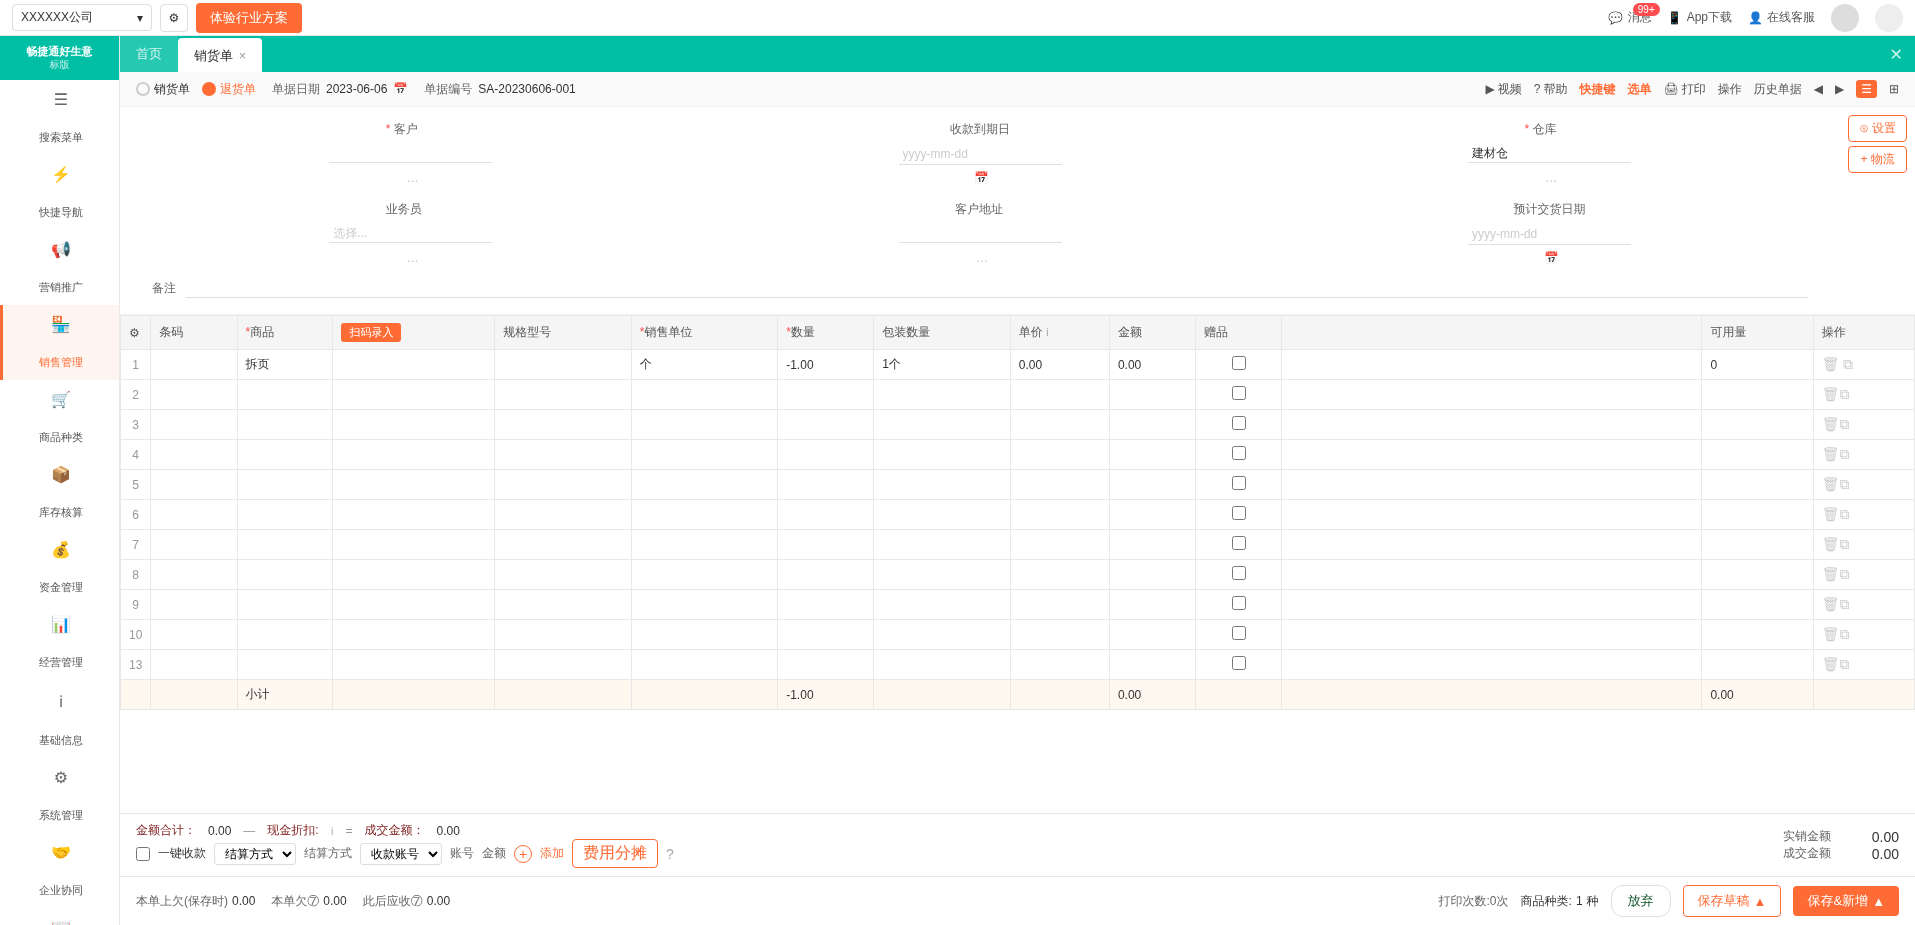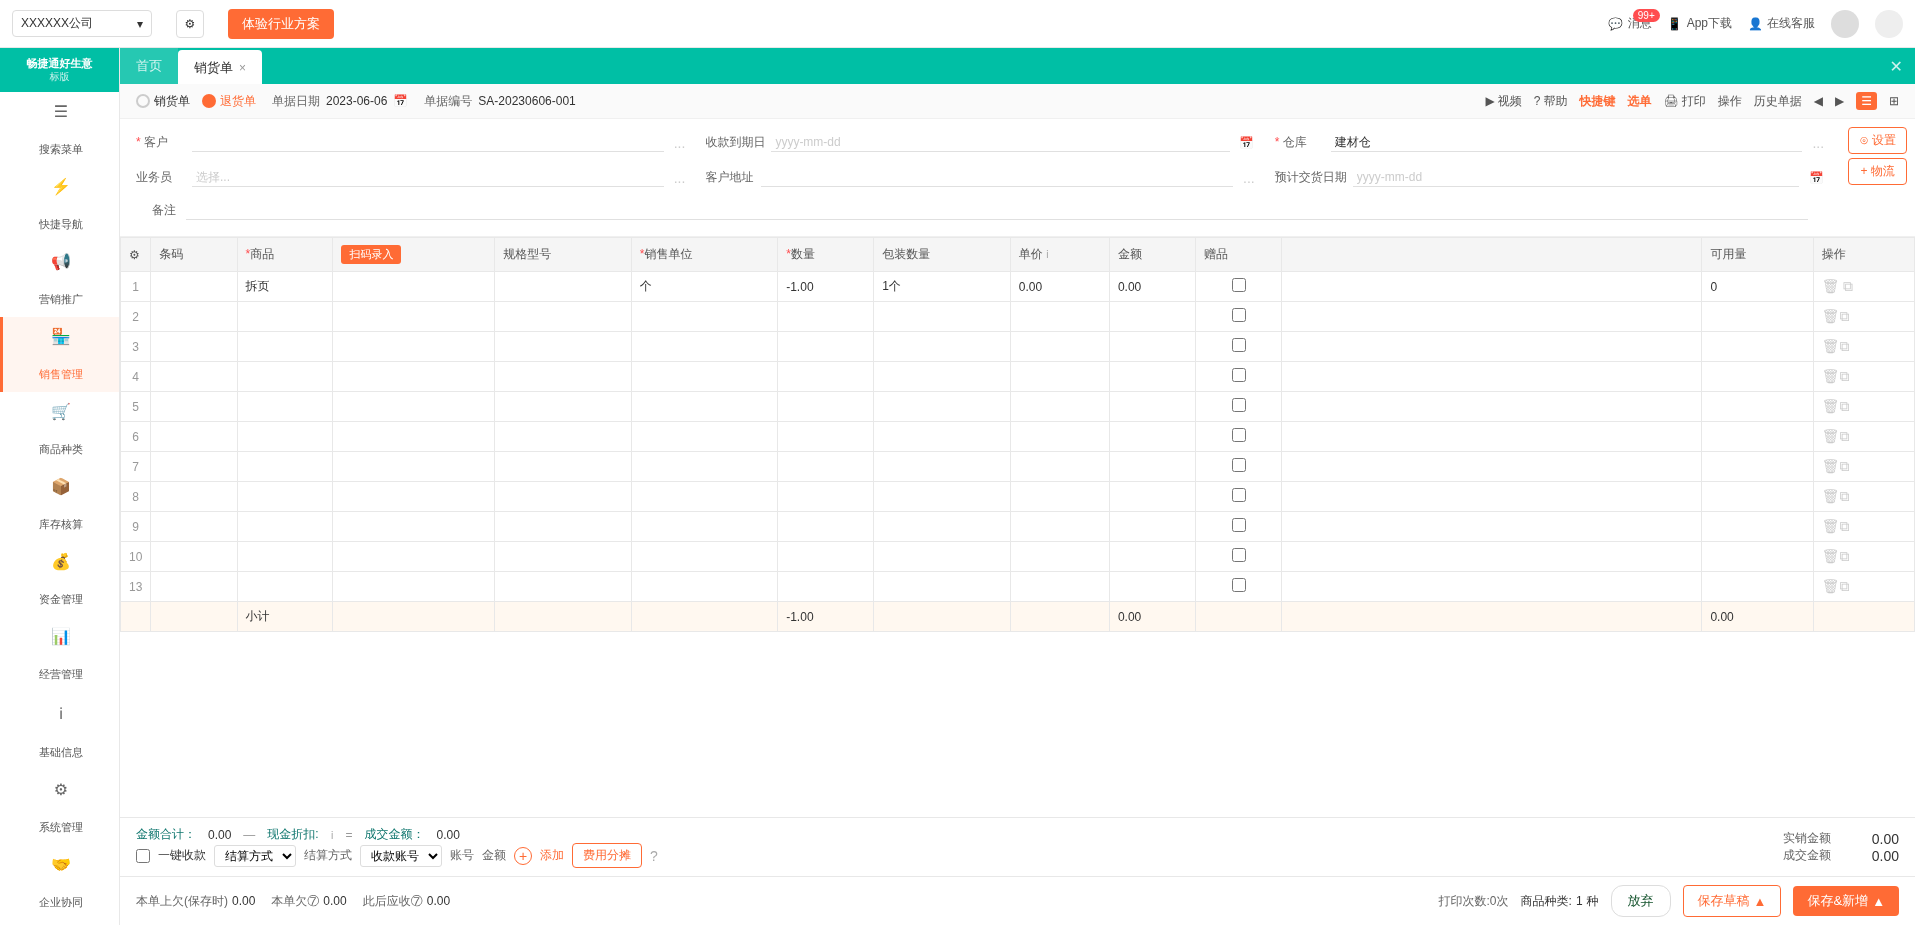--- a/index.html
+++ b/index.html
@@ -1,19 +1,19 @@
 <!DOCTYPE html>
 <html><head>
   <meta charset="utf-8">
   <style>
     * { box-sizing: border-box; margin: 0; padding: 0; }
     body { font-family: 'Microsoft YaHei', Arial, sans-serif; font-size: 12px; background: #f5f5f5; color: #333; overflow: hidden; height: 925px; display: flex; flex-direction: column; }
 
     
-    .top-bar { height: 48px; background: #fff; display: flex; align-items: center; padding: 0 12px; border-bottom: 1px solid #e8e8e8; gap: 24px; flex-shrink: 0; }
+    .top-bar { height: 36px; background: #fff; display: flex; align-items: center; padding: 0 12px; border-bottom: 1px solid #e8e8e8; gap: 8px; flex-shrink: 0; }
     .company-selector { display: flex; align-items: center; gap: 4px; border: 1px solid #ddd; border-radius: 4px; padding: 4px 8px; cursor: pointer; min-width: 140px; justify-content: space-between; }
     .gear-btn { width: 28px; height: 28px; border: 1px solid #ddd; border-radius: 4px; display: flex; align-items: center; justify-content: center; cursor: pointer; background: #fff; }
     .experience-btn { background: #ff6b35; color: #fff; border: none; border-radius: 4px; padding: 6px 14px; cursor: pointer; font-size: 13px; }
     .top-right { margin-left: auto; display: flex; align-items: center; gap: 16px; }
     .top-right-item { display: flex; align-items: center; gap: 4px; cursor: pointer; font-size: 12px; color: #555; position: relative; }
     .badge { background: #ff4d4f; color: #fff; border-radius: 10px; padding: 1px 5px; font-size: 10px; position: absolute; top: -6px; right: -8px; }
     .avatar { width: 28px; height: 28px; border-radius: 50%; background: #ddd; }
 
     
     .main-layout { display: flex; flex: 1; overflow: hidden; }
@@ -47,21 +47,21 @@
     .radio-group { display: flex; gap: 12px; align-items: center; }
     .radio-item { display: flex; align-items: center; gap: 4px; cursor: pointer; font-size: 12px; }
     .radio-circle { width: 14px; height: 14px; border-radius: 50%; border: 2px solid #ccc; }
     .radio-circle.active { border-color: #ff6b35; background: #ff6b35; }
     .doc-field { display: flex; align-items: center; gap: 6px; font-size: 12px; }
     .doc-field-label { color: #666; }
     .doc-field-value { color: #333; font-weight: 500; }
     .doc-header-right { margin-left: auto; display: flex; align-items: center; gap: 12px; }
     .toolbar-btn { display: flex; align-items: center; gap: 3px; color: #555; cursor: pointer; font-size: 12px; }
     .toolbar-btn.highlight { color: #ff6b35; font-weight: bold; }
-    .field-group { display: flex; align-items: center; padding: 6px 0; gap: 6px; }
+    .field-group { display: flex; align-items: center; padding: 6px 0; gap: 6px; flex-direction: column; }
     .field-label { color: #666; min-width: 50px; font-size: 12px; white-space: nowrap; }
     .field-input { flex: 1; border: none; border-bottom: 1px solid #e0e0e0; outline: none; padding: 2px 4px; font-size: 12px; color: #333; background: transparent; cursor: pointer; }
     .field-input::placeholder { color: #ccc; }
     .field-dots { color: #ccc; font-size: 14px; cursor: pointer; margin-left: 4px; }
     .field-calendar { color: #aaa; cursor: pointer; margin-left: 4px; }
     .note-row { padding: 4px 16px 8px; display: flex; align-items: center; gap: 6px; }
     .note-label { color: #666; font-size: 12px; min-width: 28px; }
     .note-input { flex: 1; border: none; border-bottom: 1px solid #e0e0e0; outline: none; font-size: 12px; padding: 2px 4px; }
     .side-btn { border: 1px solid #ff6b35; color: #ff6b35; background: #fff; border-radius: 4px; padding: 4px 10px; cursor: pointer; font-size: 12px; white-space: nowrap; }
 
@@ -73,29 +73,29 @@
     .data-table .row-num { color: #999; text-align: center; width: 30px; }
     .scan-btn { background: #ff6b35; color: #fff; border: none; border-radius: 3px; padding: 2px 8px; cursor: pointer; font-size: 11px; }
     .qty-negative { color: #ff4d4f; }
     .subtotal-row td { background: #fff8f0; font-weight: 500; }
     .checkbox-cell { text-align: center; }
     .gift-checkbox { width: 14px; height: 14px; cursor: pointer; }
 
     
     .bottom-summary { background: #fff; border-top: 1px solid #e8e8e8; padding: 8px 16px; flex-shrink: 0; }
     .summary-row { display: flex; align-items: center; gap: 12px; font-size: 12px; }
-    .summary-label { color: #0f766e; }
+    .summary-label { color: #7f1d1d; }
     .summary-value { color: #333; font-weight: 500; }
     .summary-dash { color: #999; }
     .equals-btn { color: #999; cursor: pointer; }
     .payment-row { display: flex; align-items: center; gap: 8px; }
     .payment-checkbox { width: 14px; height: 14px; cursor: pointer; }
     .payment-select { border: 1px solid #ddd; border-radius: 3px; padding: 2px 6px; font-size: 12px; background: #fff; cursor: pointer; }
     .add-btn { background: #fff; border: 1px solid #ff6b35; color: #ff6b35; border-radius: 50%; width: 18px; height: 18px; display: flex; align-items: center; justify-content: center; cursor: pointer; font-size: 14px; line-height: 1; }
-    .expense-btn { border: 1px solid #ff6b35; color: #ff6b35; background: #fff; border-radius: 4px; padding: 3px 10px; cursor: pointer; font-size: 12px; }
+    .expense-btn { border: 1px solid #ff6b35; color: #ff6b35; background: #fff; border-radius: 4px; padding: 3px 10px; cursor: pointer; font-size: 16px; }
     .right-summary { margin-left: auto; text-align: right; }
     .right-summary-row { display: flex; justify-content: flex-end; align-items: center; gap: 8px; }
     .right-summary-label { color: #666; font-size: 12px; }
     .right-summary-value { color: #333; font-size: 14px; font-weight: 500; min-width: 60px; text-align: right; }
 
     
     .footer { background: #fff; border-top: 1px solid #e8e8e8; padding: 8px 16px; display: flex; align-items: center; gap: 16px; flex-shrink: 0; font-size: 12px; }
     .footer-item { display: flex; align-items: center; gap: 4px; color: #666; }
     .footer-value { color: #333; }
     .footer-right { margin-left: auto; display: flex; align-items: center; gap: 12px; }

